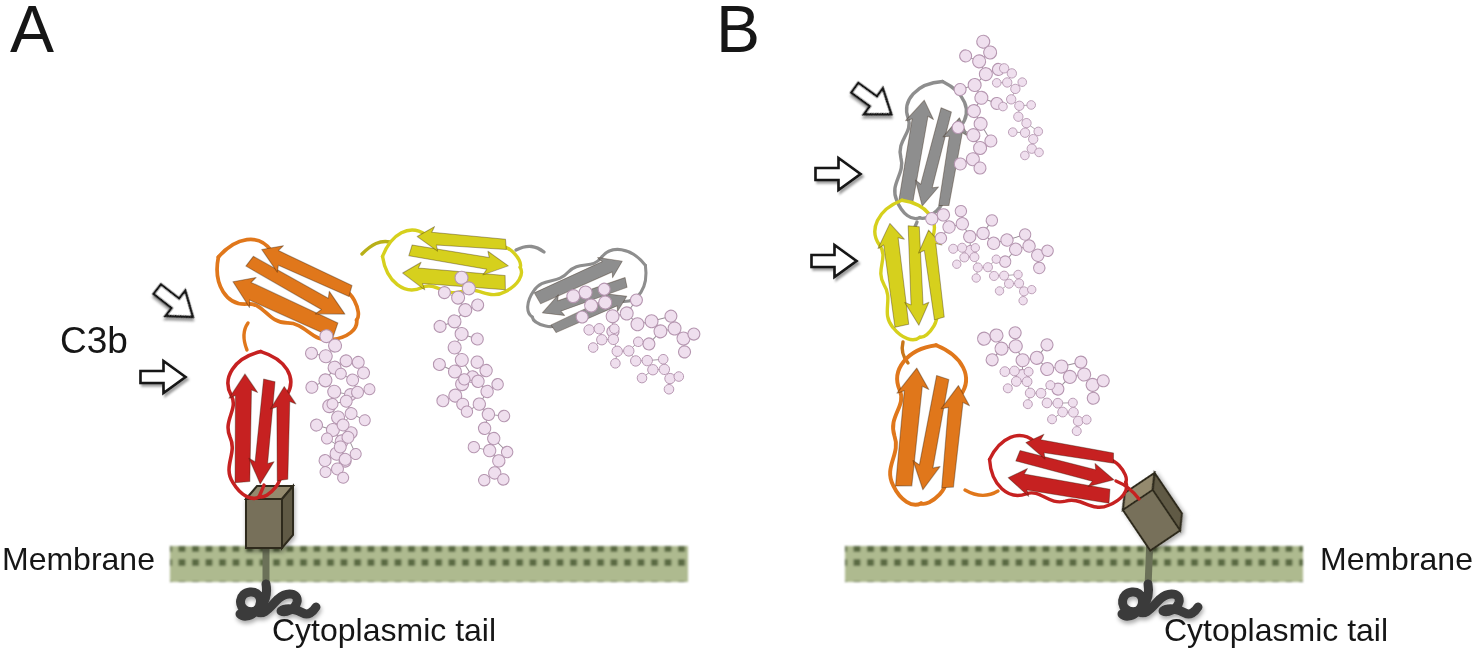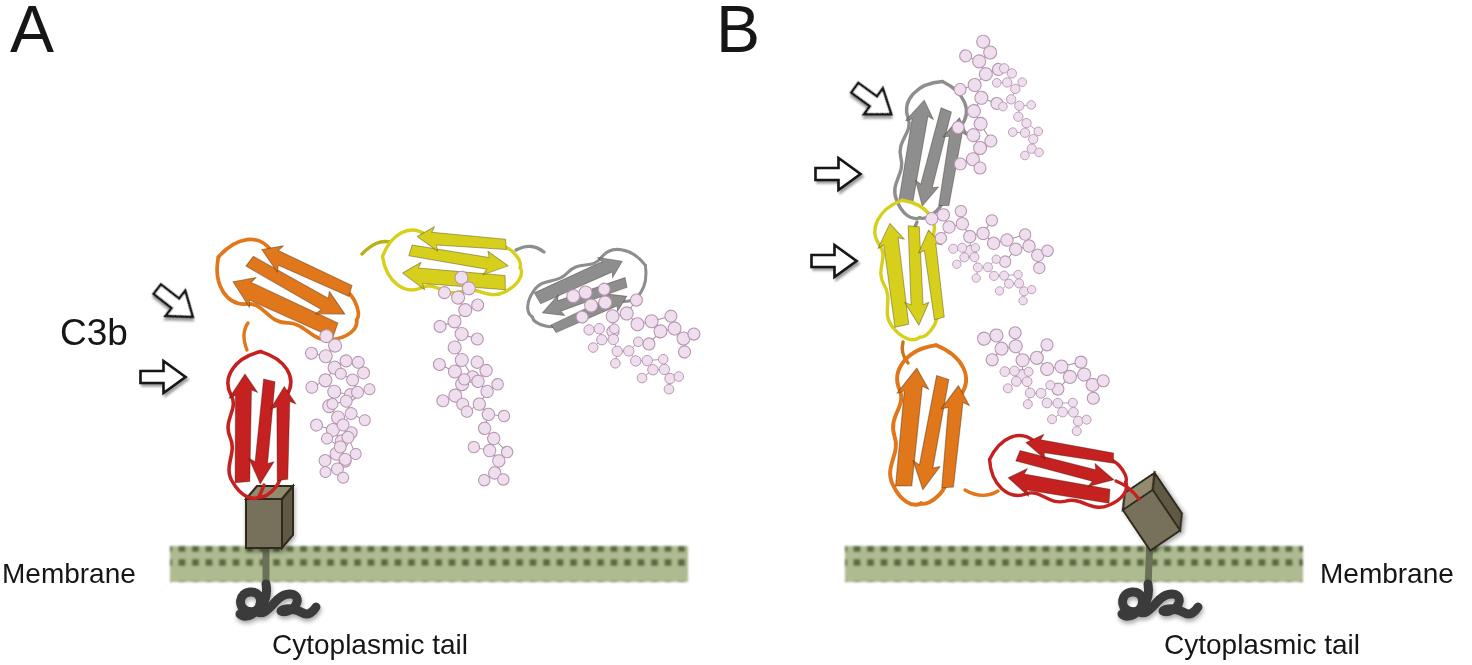--- a/index.html
+++ b/index.html
@@ -2,21 +2,21 @@
 <html><head>
 <meta charset="utf-8">
 <style>
   html,body{margin:0;padding:0;background:#ffffff;}
   .fig{position:relative;width:1472px;height:665px;background:#ffffff;overflow:hidden;
        font-family:"Liberation Sans",sans-serif;color:#161616;}
   .fig svg{position:absolute;left:0;top:0;}
   .lbl{position:absolute;white-space:nowrap;color:#161616;}
   .panel-letter{font-size:66px;line-height:1;font-weight:400;}
   .ligand{font-size:37px;line-height:1.22;}
-  .caption{font-size:28px;line-height:1;margin-top:17px;}
+  .caption{font-size:32px;line-height:1;}
   
   .loop{fill:none;stroke:currentColor;stroke-width:3.4;stroke-linecap:round;}
   .strand{fill:currentColor;stroke:rgba(40,20,0,.35);stroke-width:1;stroke-linejoin:round;}
   .conn{fill:none;stroke-width:3.4;stroke-linecap:round;}
   
   .gstick{fill:none;stroke:#9b8f99;stroke-width:1;}
   .gcirc{fill:currentColor;stroke:#b596b0;stroke-width:1.1;}
   
   .barrow-shape{stroke:#141414;stroke-width:2.6;stroke-linejoin:miter;}
   
@@ -158,21 +158,21 @@
 
       <use href="#barrow" filter="url(#ds)" transform="translate(873,101) rotate(36) translate(-23.5,-18)"></use>
       <use href="#barrow" filter="url(#ds)" transform="translate(814.5,156)"></use>
       <use href="#barrow" filter="url(#ds)" transform="translate(810.5,243)"></use>
     </g>
   </svg>
 
   <div class="lbl panel-letter" style="left:10px;top:-4px;">A</div>
   <div class="lbl panel-letter" style="left:716px;top:-4px;">B</div>
 
-  <div class="lbl ligand" style="left:60px;top:310px;">C3b</div>
+  <div class="lbl ligand" style="left:60px;top:318px;">C3b</div>
 
 
   <div class="lbl caption" style="left:2px;top:543px;">Membrane</div>
   <div class="lbl caption" style="left:1320px;top:543px;">Membrane</div>
 
   <div class="lbl caption" style="left:272px;top:614px;">Cytoplasmic tail</div>
   <div class="lbl caption" style="left:1164px;top:614px;">Cytoplasmic tail</div>
 
 </div>
 

